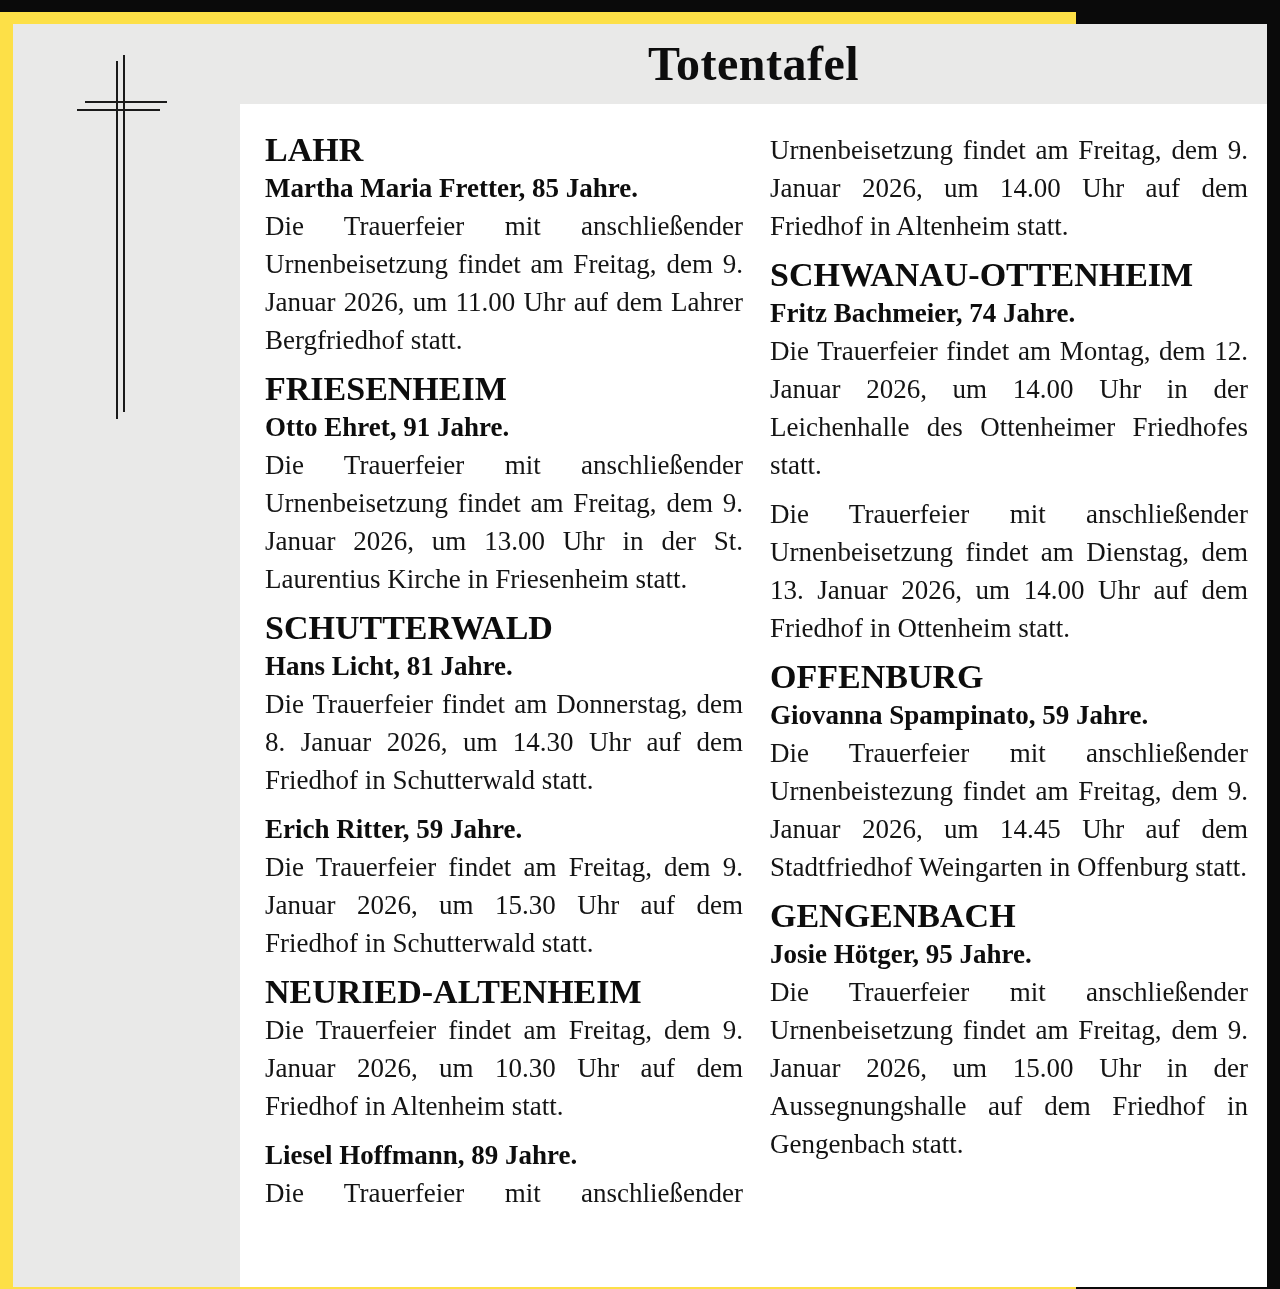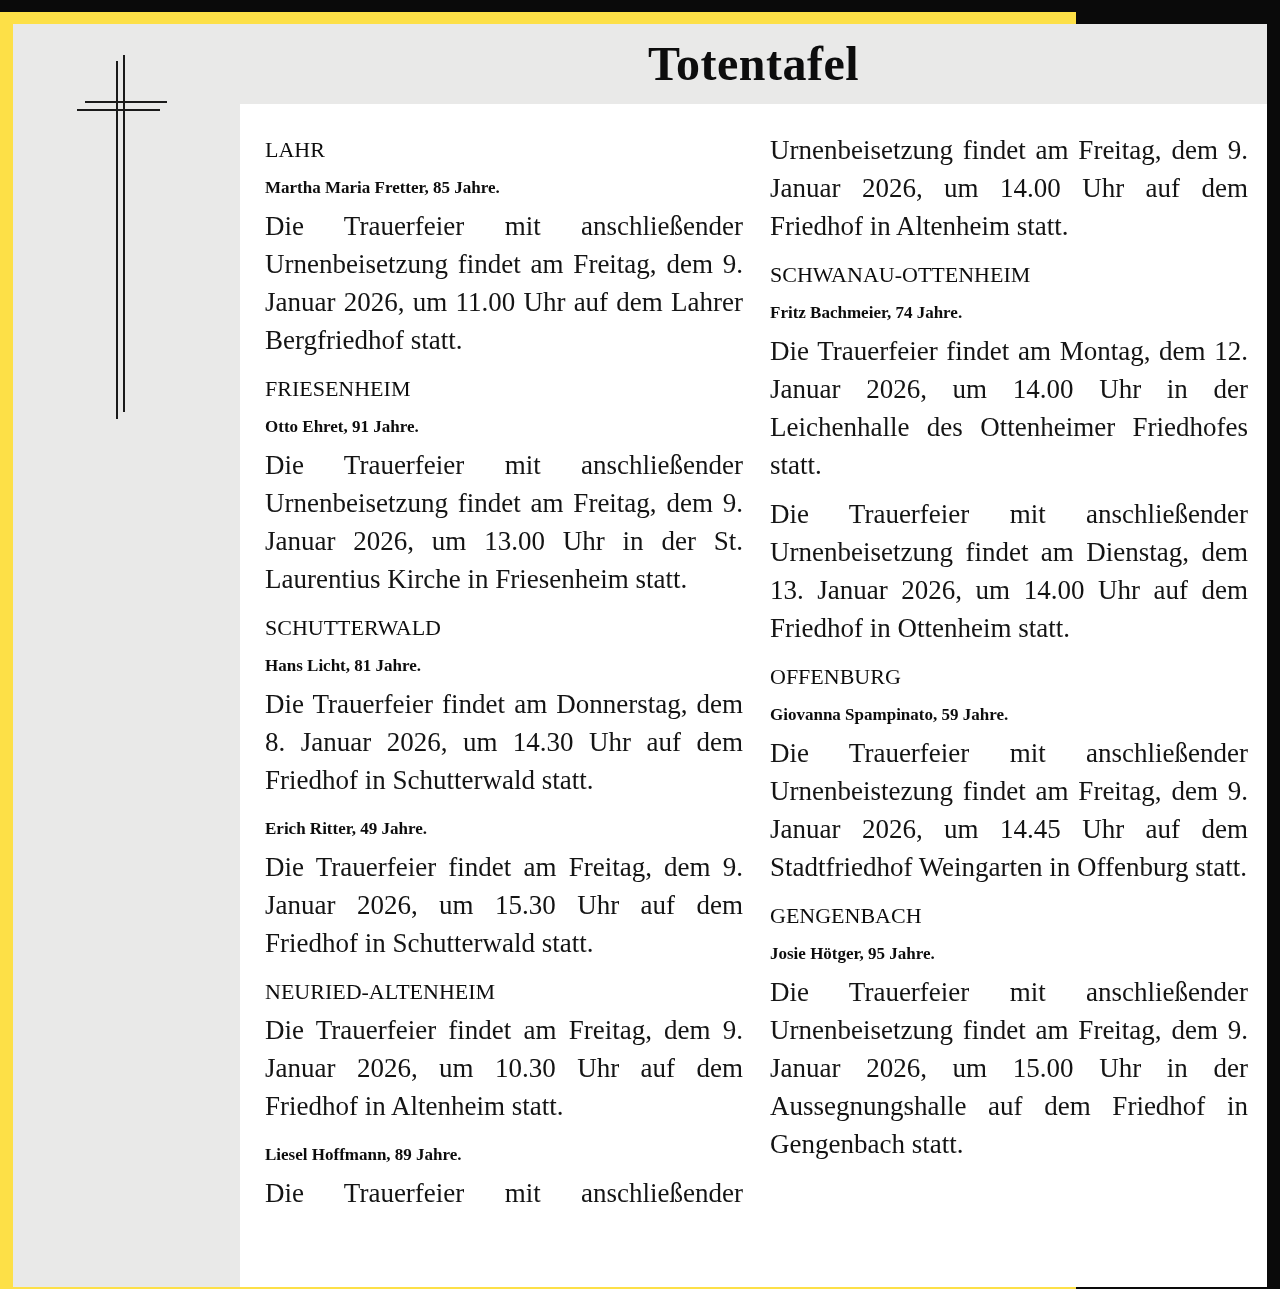--- a/index.html
+++ b/index.html
@@ -26,24 +26,24 @@
   .notices-panel {
     position: absolute; left: 240px; top: 92px;
     width: 1027px; height: 1183px;
     background: #ffffff;
   }
   .col { position: absolute; top: 27px; width: 478px; color: #101010; }
   .col-left  { left: 25px; }
   .col-right { left: 530px; }
   .notice { margin-bottom: 11px; }
   .notice-place {
-    font-weight: normal; font-size: 22px; line-height: 38px; color: #0d0d0d;
+    font-weight: bold; font-size: 34px; line-height: 38px; color: #0d0d0d;
   }
   .notice-name {
-    font-weight: bold; font-size: 17px; line-height: 38px; color: #0d0d0d;
+    font-weight: bold; font-size: 27px; line-height: 38px; color: #0d0d0d;
   }
   .notice-body {
     font-size: 27px; line-height: 38px;
     text-align: justify;
     color: #141414;
   }
   .stretch-last { text-align-last: justify; }
 </style>
 </head>
 <body>
@@ -76,21 +76,21 @@
         <p class="notice-body">Die Trauerfeier mit anschließender Urnenbeisetzung findet am Freitag, dem 9. Januar 2026, um 13.00 Uhr in der St. Laurentius Kirche in Friesenheim statt.</p>
       </section>
 
       <section class="notice">
         <div class="notice-place">SCHUTTERWALD</div>
         <div class="notice-name">Hans Licht, 81 Jahre.</div>
         <p class="notice-body">Die Trauerfeier findet am Donnerstag, dem 8. Januar 2026, um 14.30 Uhr auf dem Friedhof in Schutterwald statt.</p>
       </section>
 
       <section class="notice">
-        <div class="notice-name">Erich Ritter, 49 Jahre.</div>
+        <div class="notice-name">Erich Ritter, 59 Jahre.</div>
         <p class="notice-body">Die Trauerfeier findet am Freitag, dem 9. Januar 2026, um 15.30 Uhr auf dem Friedhof in Schutterwald statt.</p>
       </section>
 
       <section class="notice">
         <div class="notice-place">NEURIED-ALTENHEIM</div>
         <p class="notice-body">Die Trauerfeier findet am Freitag, dem 9. Januar 2026, um 10.30 Uhr auf dem Friedhof in Altenheim statt.</p>
       </section>
 
       <section class="notice">
         <div class="notice-name">Liesel Hoffmann, 89 Jahre.</div>

